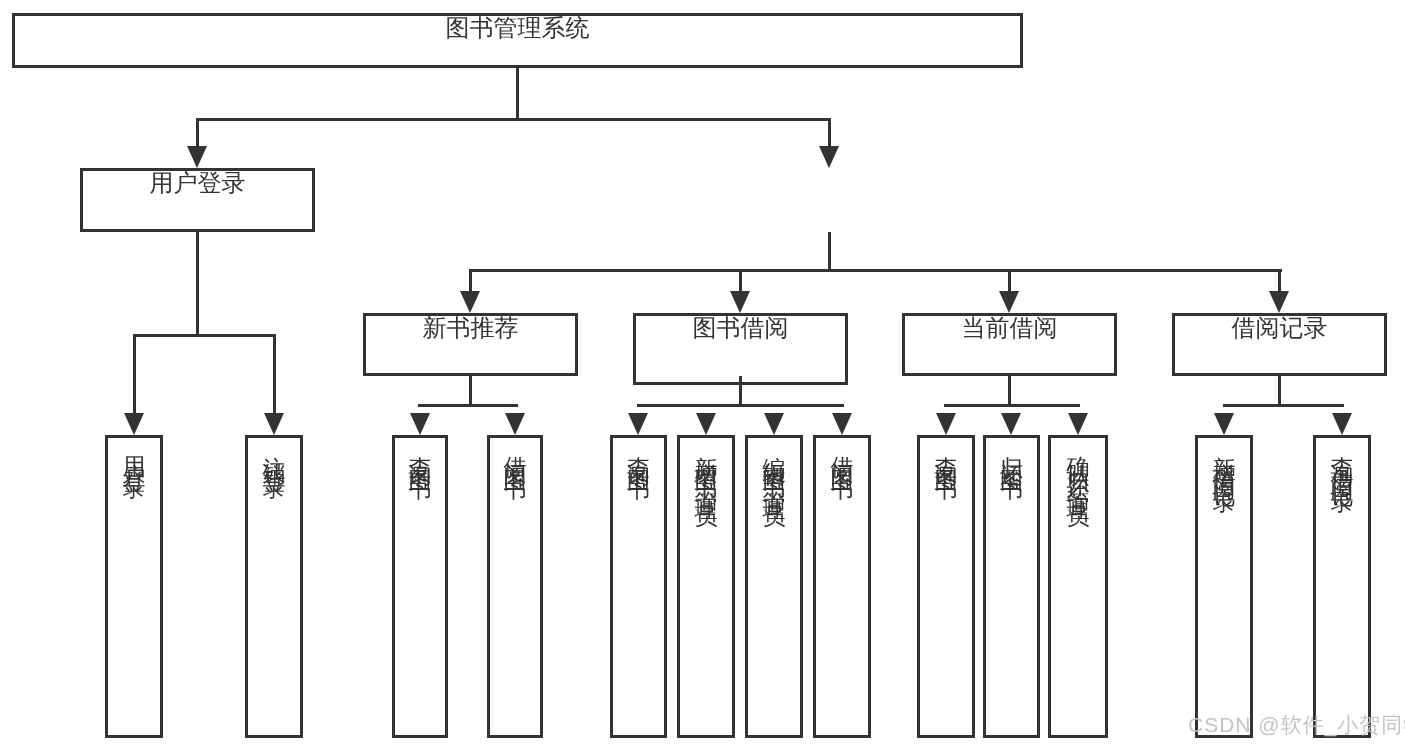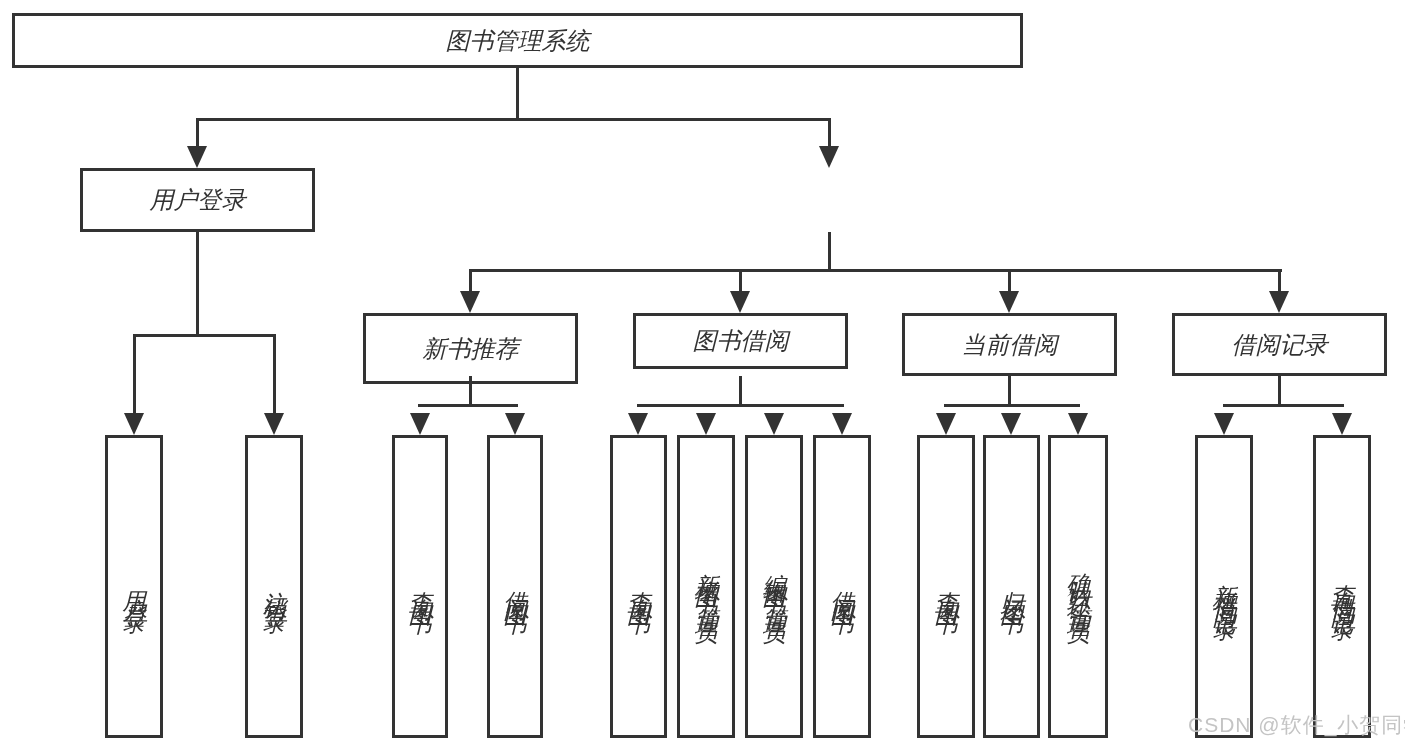--- a/index.html
+++ b/index.html
@@ -16,23 +16,22 @@
     overflow:hidden;
     font-family:"Liberation Sans","DejaVu Sans",sans-serif;
     color:var(--text);
   }
   .box{
     position:absolute;
     box-sizing:border-box;
     border:3px solid var(--line);
     background:#fff;
     display:flex;
-    align-items:center;
+    align-items:flex-start;
     justify-content:center;
-    font-style:italic;
   }
   .hlabel{
     font-size:24px;
     line-height:1;
     white-space:nowrap;
     color:var(--text);
   }
   .vtext{
     writing-mode:vertical-rl;
     text-orientation:mixed;
@@ -91,24 +90,24 @@
   <div class="hline" style="left:469px;top:269px;width:813px"></div>
   <div class="vline" style="left:469px;top:269px;height:24px"></div>
   <div class="arrowhead" style="left:460px;top:291px"></div>
   <div class="vline" style="left:739px;top:269px;height:24px"></div>
   <div class="arrowhead" style="left:730px;top:291px"></div>
   <div class="vline" style="left:1008px;top:269px;height:24px"></div>
   <div class="arrowhead" style="left:999px;top:291px"></div>
   <div class="vline" style="left:1278px;top:269px;height:24px"></div>
   <div class="arrowhead" style="left:1269px;top:291px"></div>
 
-  <div class="box" style="left:363px;top:313px;width:215px;height:71px">
+  <div class="box" style="left:363px;top:313px;width:215px;height:63px">
     <span class="hlabel">新书推荐</span>
   </div>
-  <div class="box" style="left:633px;top:313px;width:215px;height:56px">
+  <div class="box" style="left:633px;top:313px;width:215px;height:72px">
     <span class="hlabel">图书借阅</span>
   </div>
   <div class="box" style="left:902px;top:313px;width:215px;height:63px">
     <span class="hlabel">当前借阅</span>
   </div>
   <div class="box" style="left:1172px;top:313px;width:215px;height:63px">
     <span class="hlabel">借阅记录</span>
   </div>
 
   <div class="vline" style="left:469px;top:376px;height:31px"></div>

